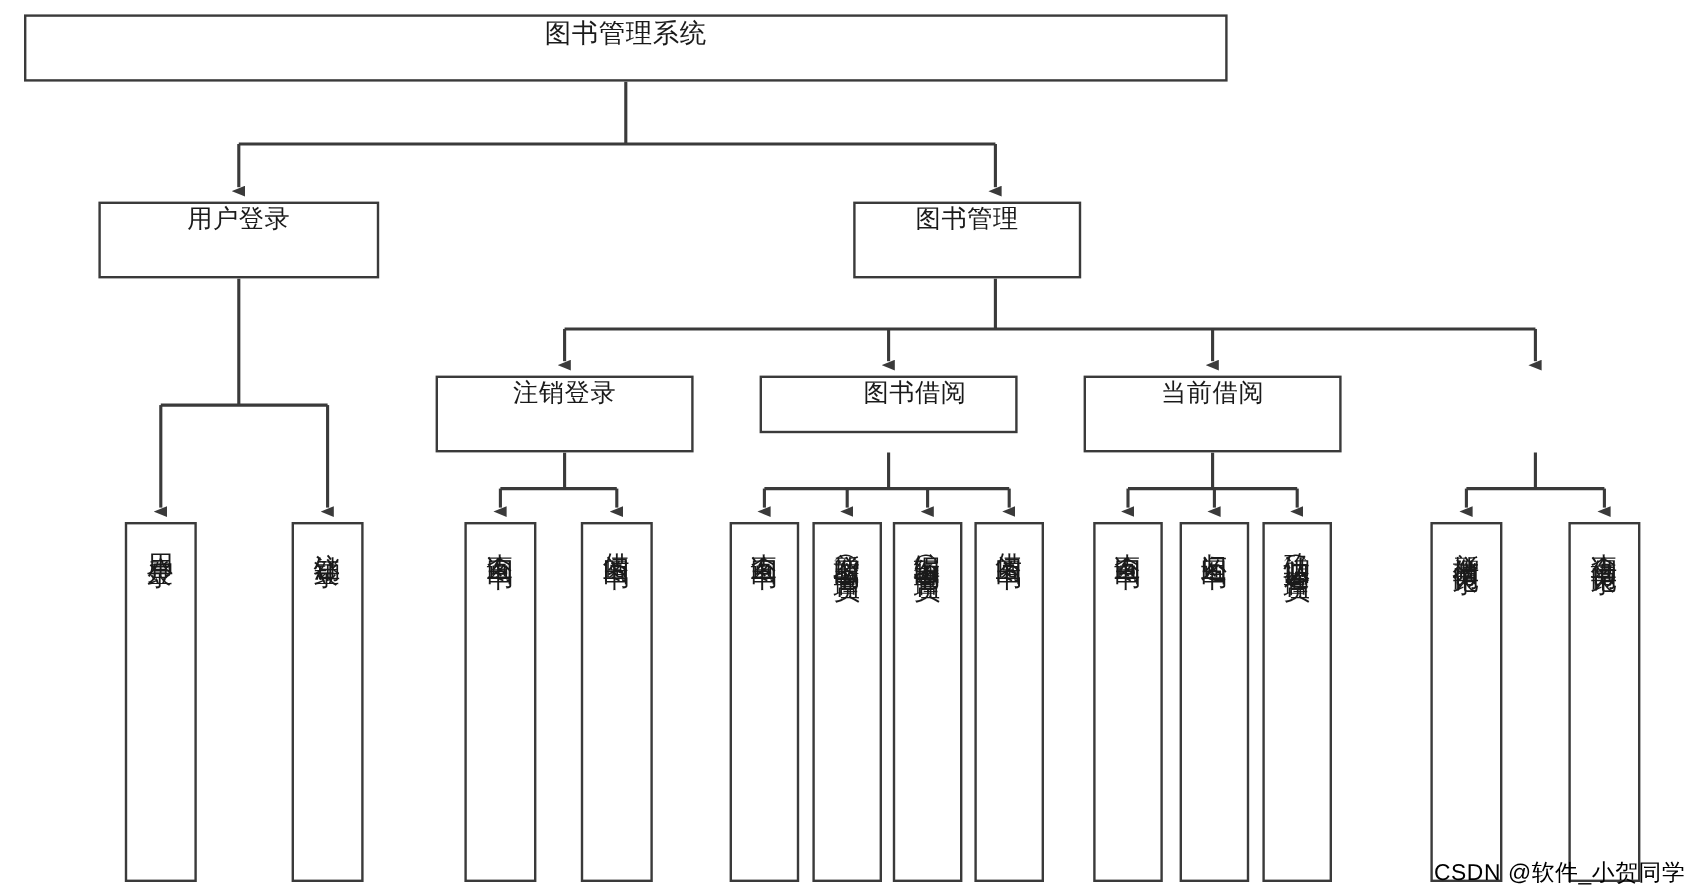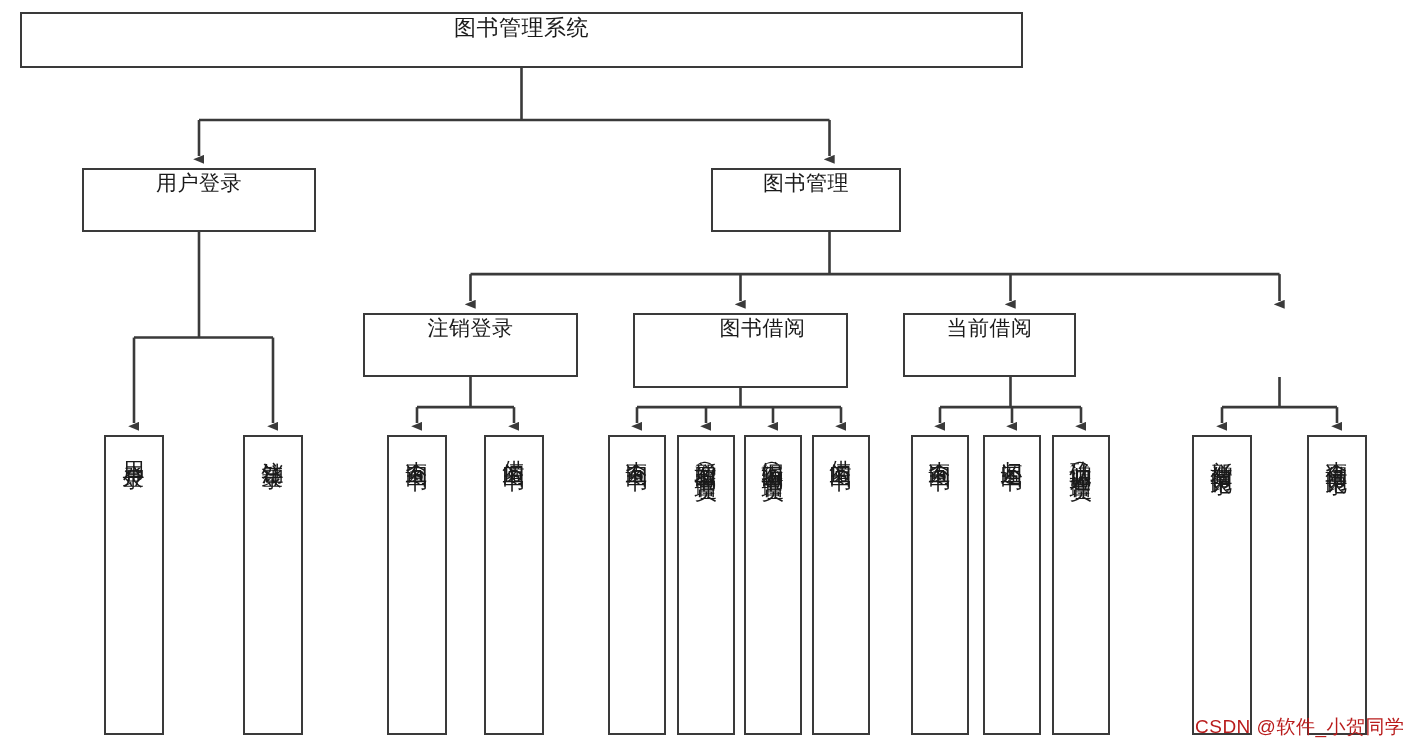--- a/index.html
+++ b/index.html
@@ -52,21 +52,21 @@
     writing-mode: vertical-rl;
     text-orientation: upright;
     font-size: 22px;
     letter-spacing: 3px;
     line-height: 1.05;
     white-space: nowrap;
   }
   .node.root .label { font-size: 22px; }
   .watermark {
     position: absolute;
-    color: #b91c1c;
+    color: #000000;
     font-size: 19px;
     white-space: nowrap;
     letter-spacing: 0.5px;
     font-family: "Liberation Sans", "DejaVu Sans", sans-serif;
   }
 </style>
 </head>
 <body>
 
 <div id="canvas">
@@ -114,24 +114,24 @@
   <div class="node horizontal" style="left: 82px; top: 168px; width: 234px; height: 64px;">
     <span class="label">用户登录</span>
   </div>
   <div class="node horizontal" style="left: 711px; top: 168px; width: 190px; height: 64px;">
     <span class="label">图书管理</span>
   </div>
 
   <div class="node horizontal" style="left: 363px; top: 313px; width: 215px; height: 64px;">
     <span class="label">注销登录</span>
   </div>
-  <div class="node horizontal" style="left: 633px; top: 313px; width: 215px; height: 75px; padding-left: 44px;">
+  <div class="node horizontal" style="left: 633px; top: 313px; width: 215px; height: 48px; padding-left: 44px;">
     <span class="label">图书借阅</span>
   </div>
-  <div class="node horizontal" style="left: 903px; top: 313px; width: 173px; height: 64px;">
+  <div class="node horizontal" style="left: 903px; top: 313px; width: 215px; height: 64px;">
     <span class="label">当前借阅</span>
   </div>
 
   <div class="node vertical" style="left: 104px; top: 435px; width: 60px; height: 300px;">
     <span class="label">用户登录</span>
   </div>
   <div class="node vertical" style="left: 243px; top: 435px; width: 60px; height: 300px;">
     <span class="label">注销登录</span>
   </div>
 

